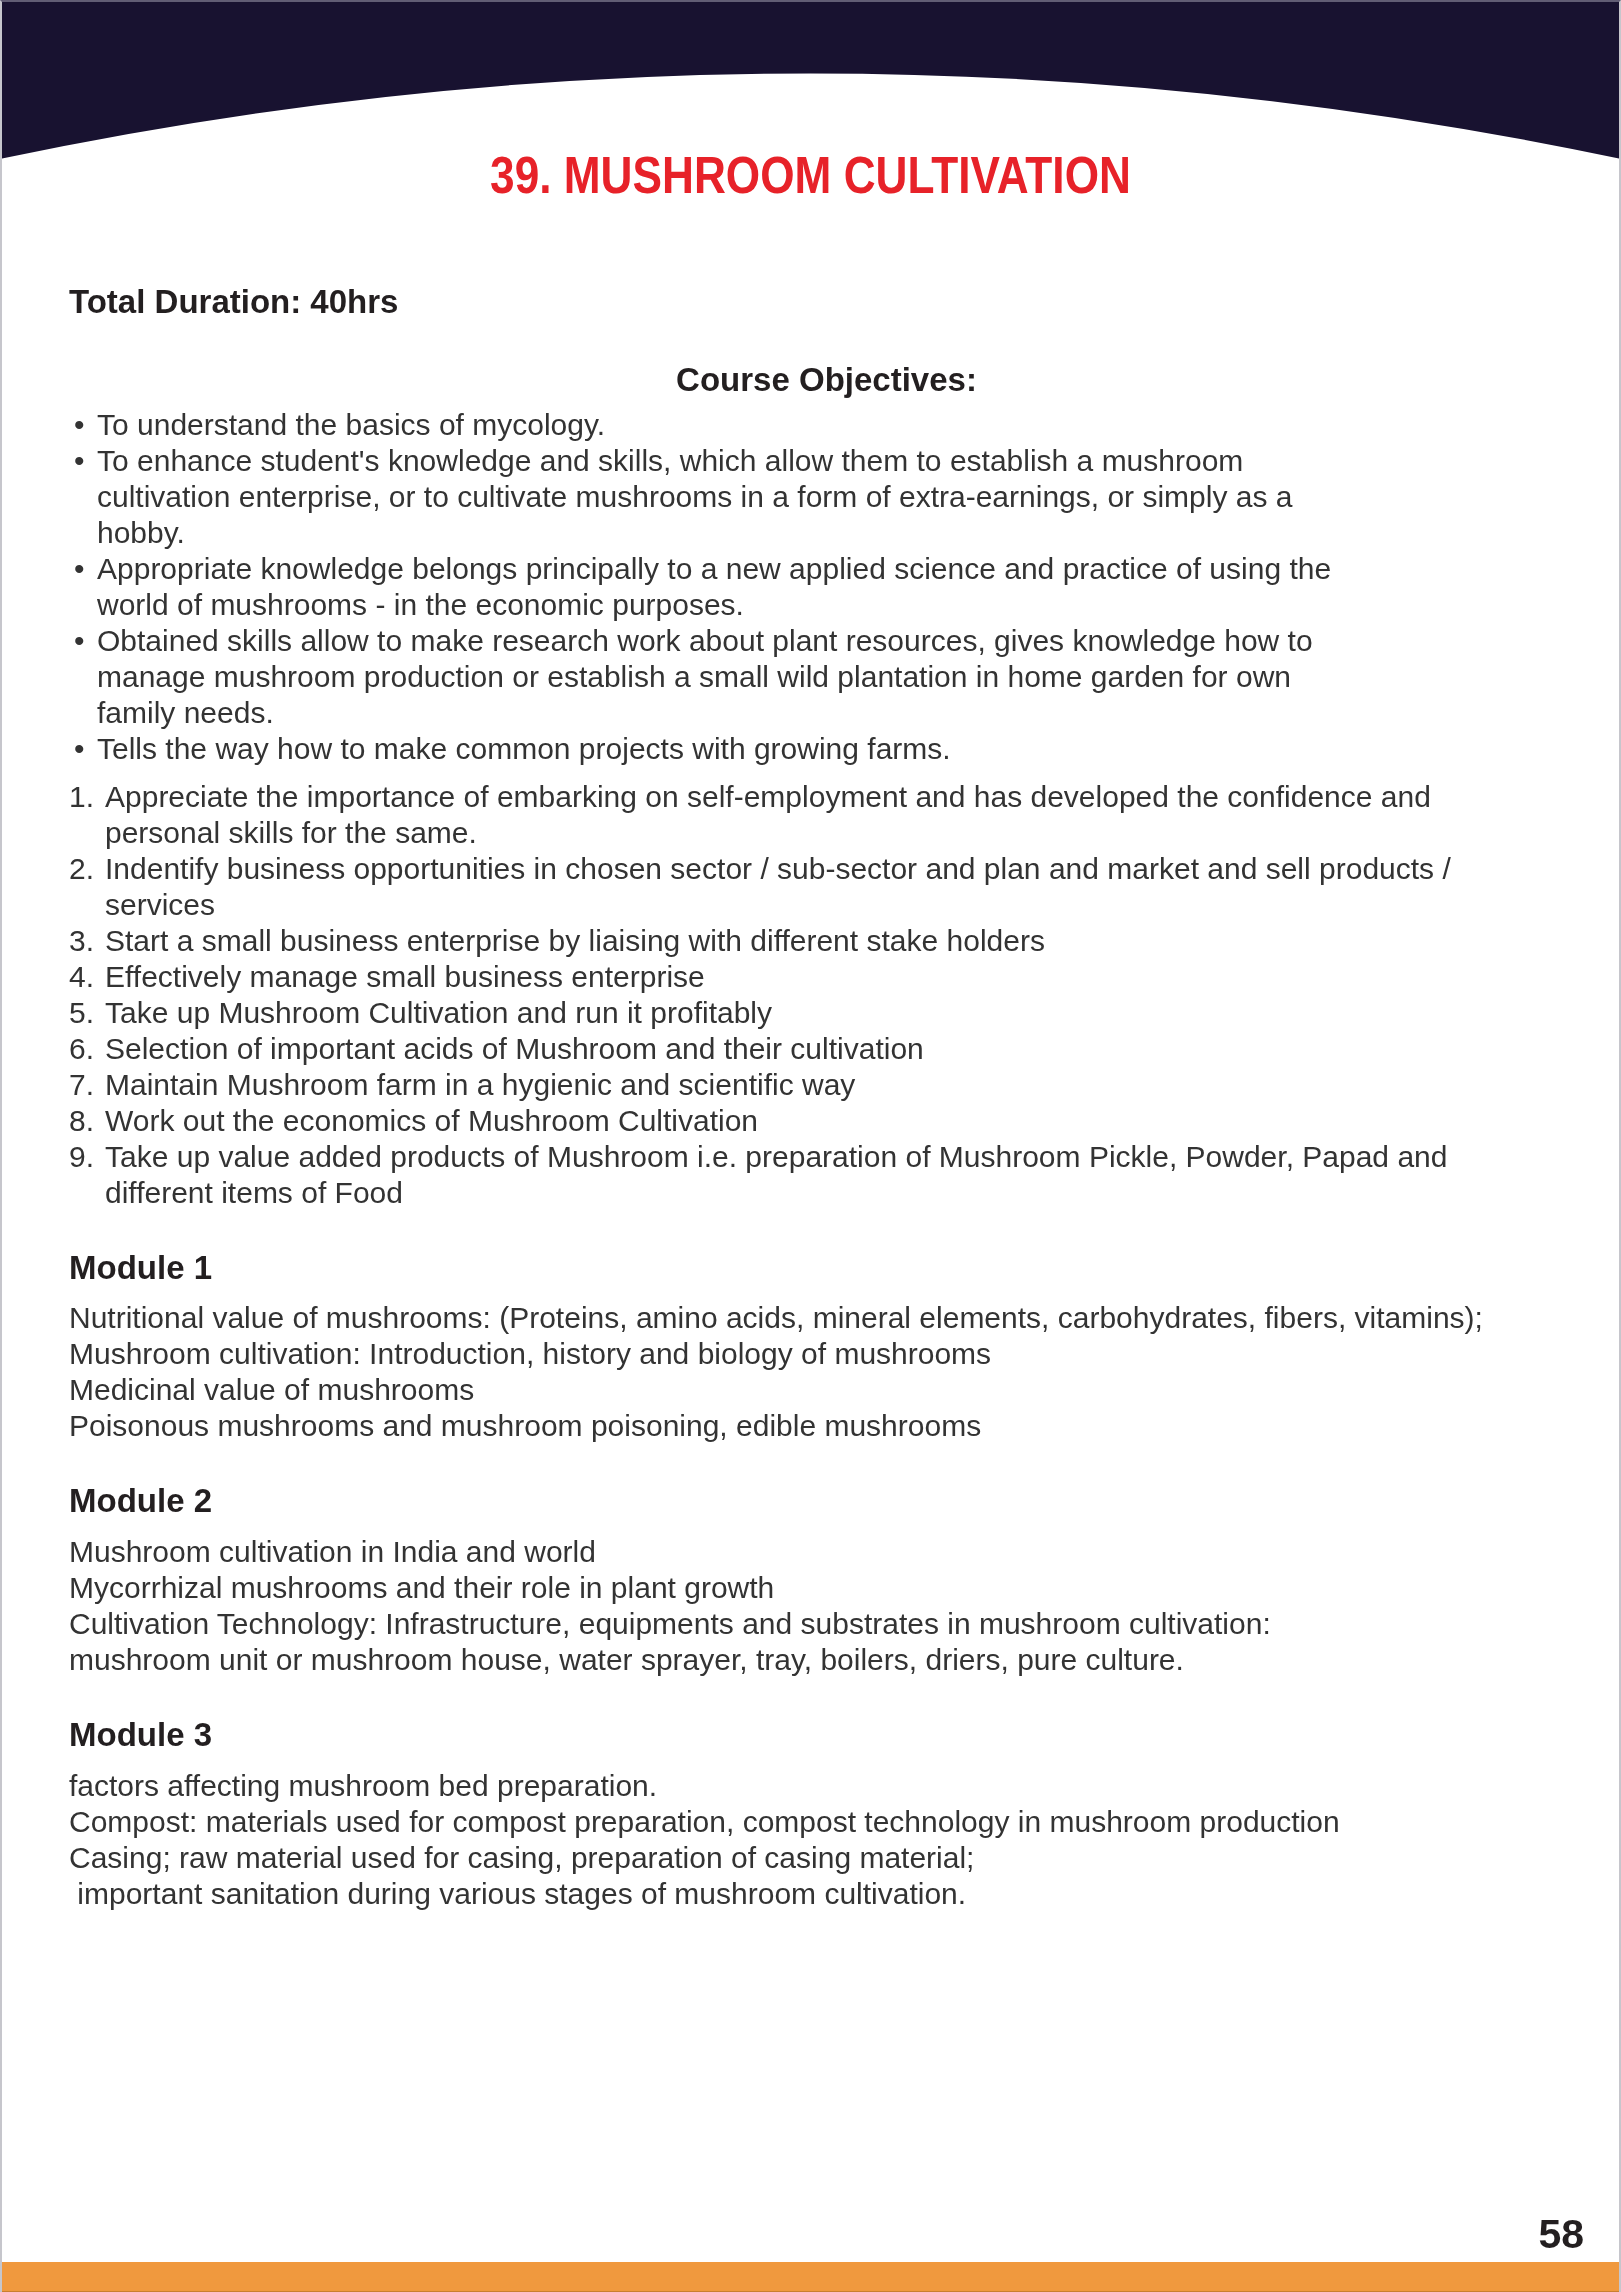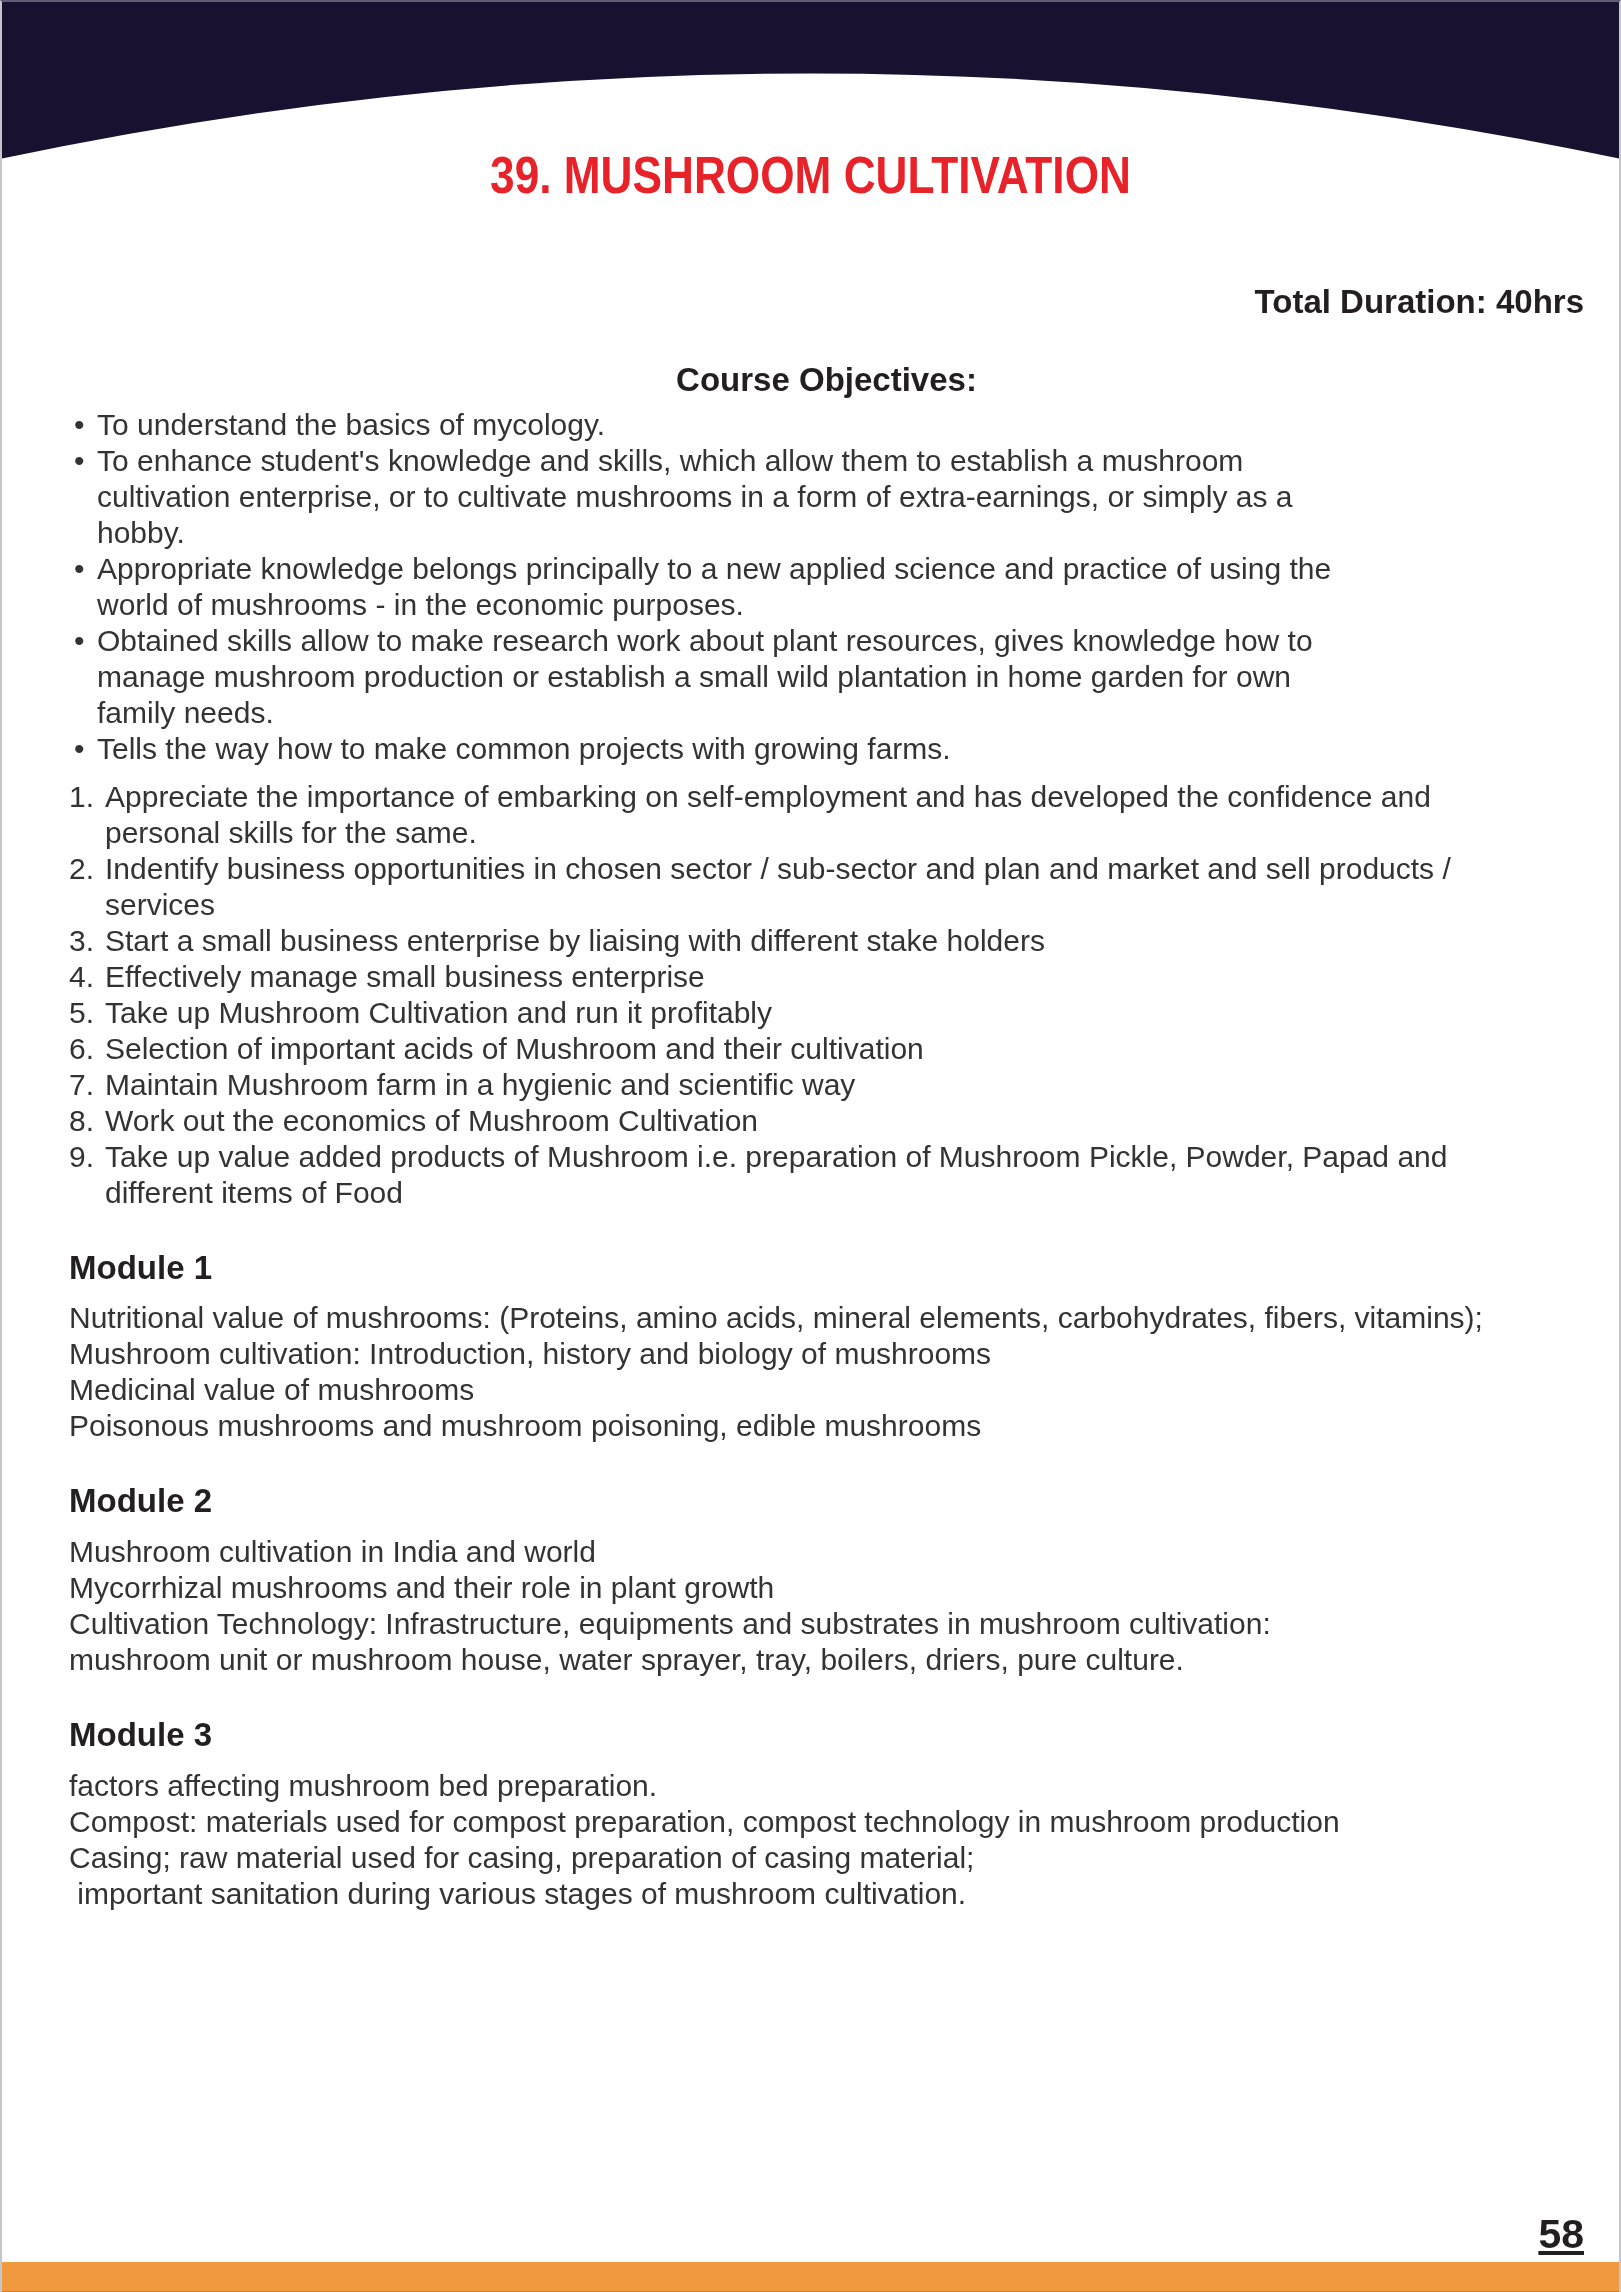--- a/index.html
+++ b/index.html
@@ -26,21 +26,21 @@
     color:var(--red,#e72229);
     letter-spacing:0px;
     transform:scaleX(0.85); transform-origin:center;
     white-space:nowrap;
   }
 
   
   .content { padding:0 35px 0 67px; color:var(--text,#333333); }
   .duration {
     margin-top:55px;
-    text-align:right;
+    text-align:left;
     font-size:33px; font-weight:700; line-height:39px;
     color:var(--heading,#231f20);
   }
   .section-heading {
     font-size:33px; font-weight:700; line-height:39px;
     color:var(--heading,#231f20);
   }
   .objectives .section-heading { margin-top:39px;text-align:center; }
   .outcomes  .section-heading { margin-top:69px; }
 
@@ -54,21 +54,20 @@
 
   .module { margin-top:37px; }
   .module-lines { margin-top:13.7px; font-size:30px; line-height:36px; }
   .module-line { white-space:pre-wrap; }
 
   
   .page-number {
     position:absolute; right:35px; bottom:35px;
     font-size:41px; font-weight:700;
     color:var(--heading,#231f20);
-    text-decoration:underline;
   }
   .bottom-bar {
     position:absolute; left:0; right:0; bottom:0;
     height:31px;
     background:var(--orange,#f0993e);
     border-bottom:2.9px solid #c97f2f;
   }
 </style>
 </head>
 <body>

